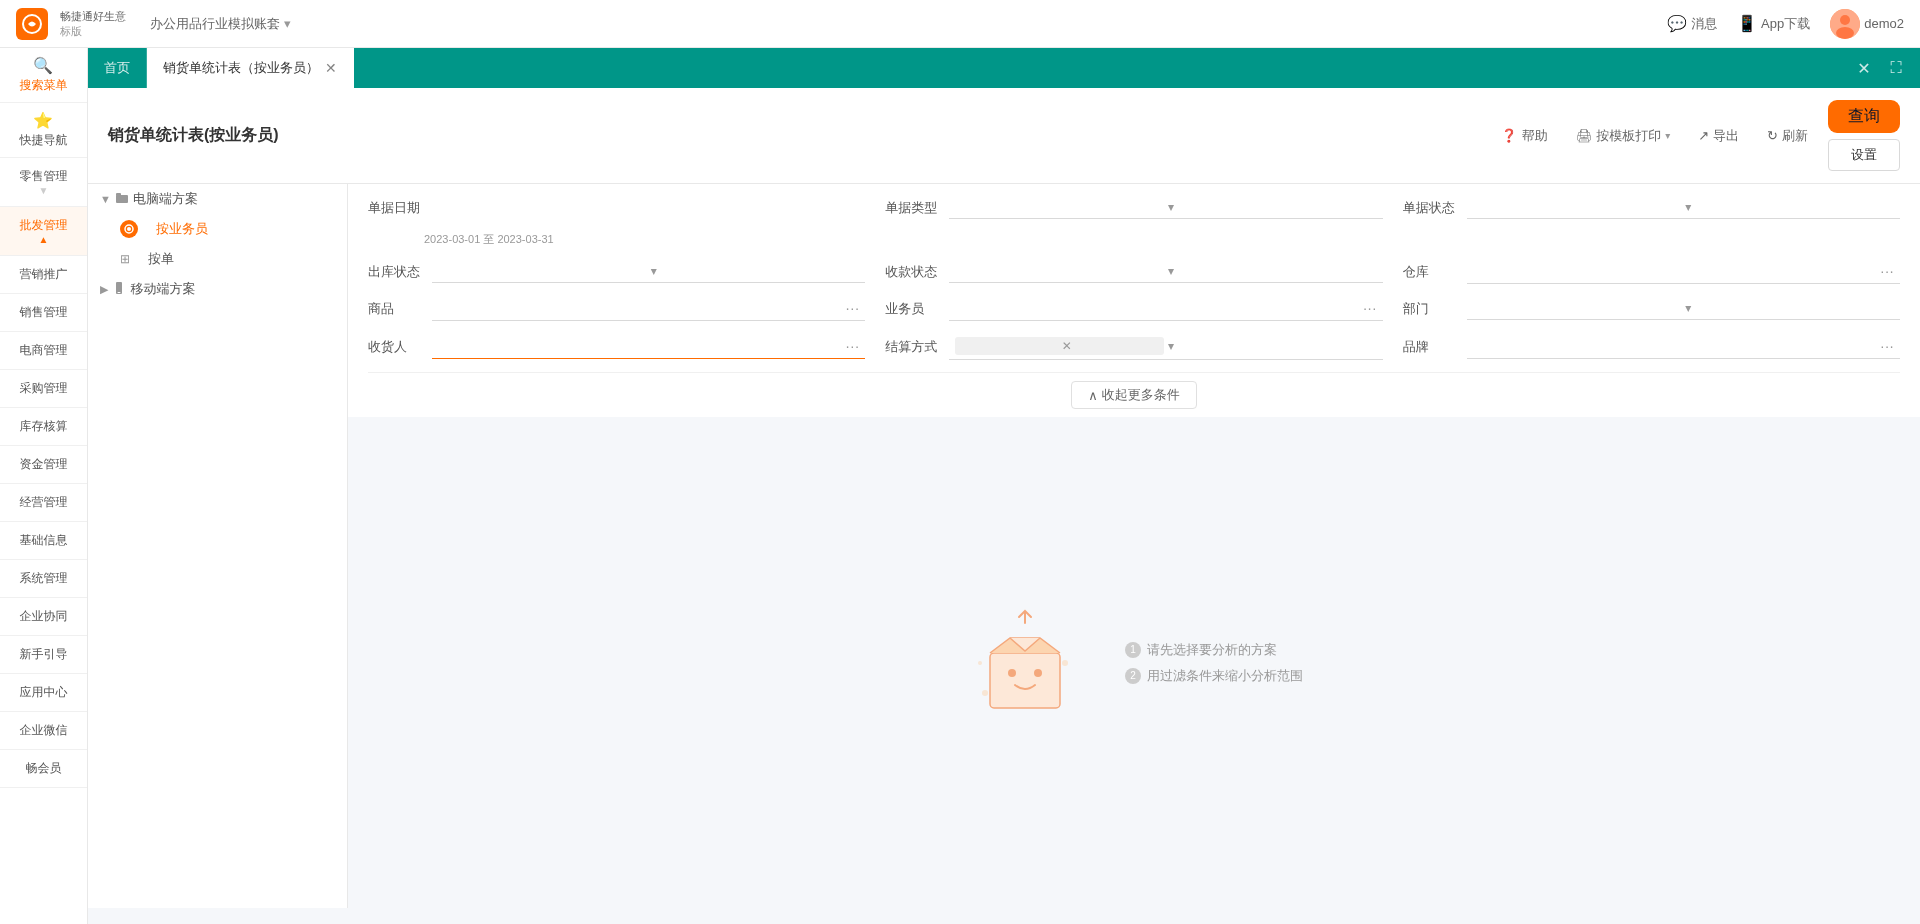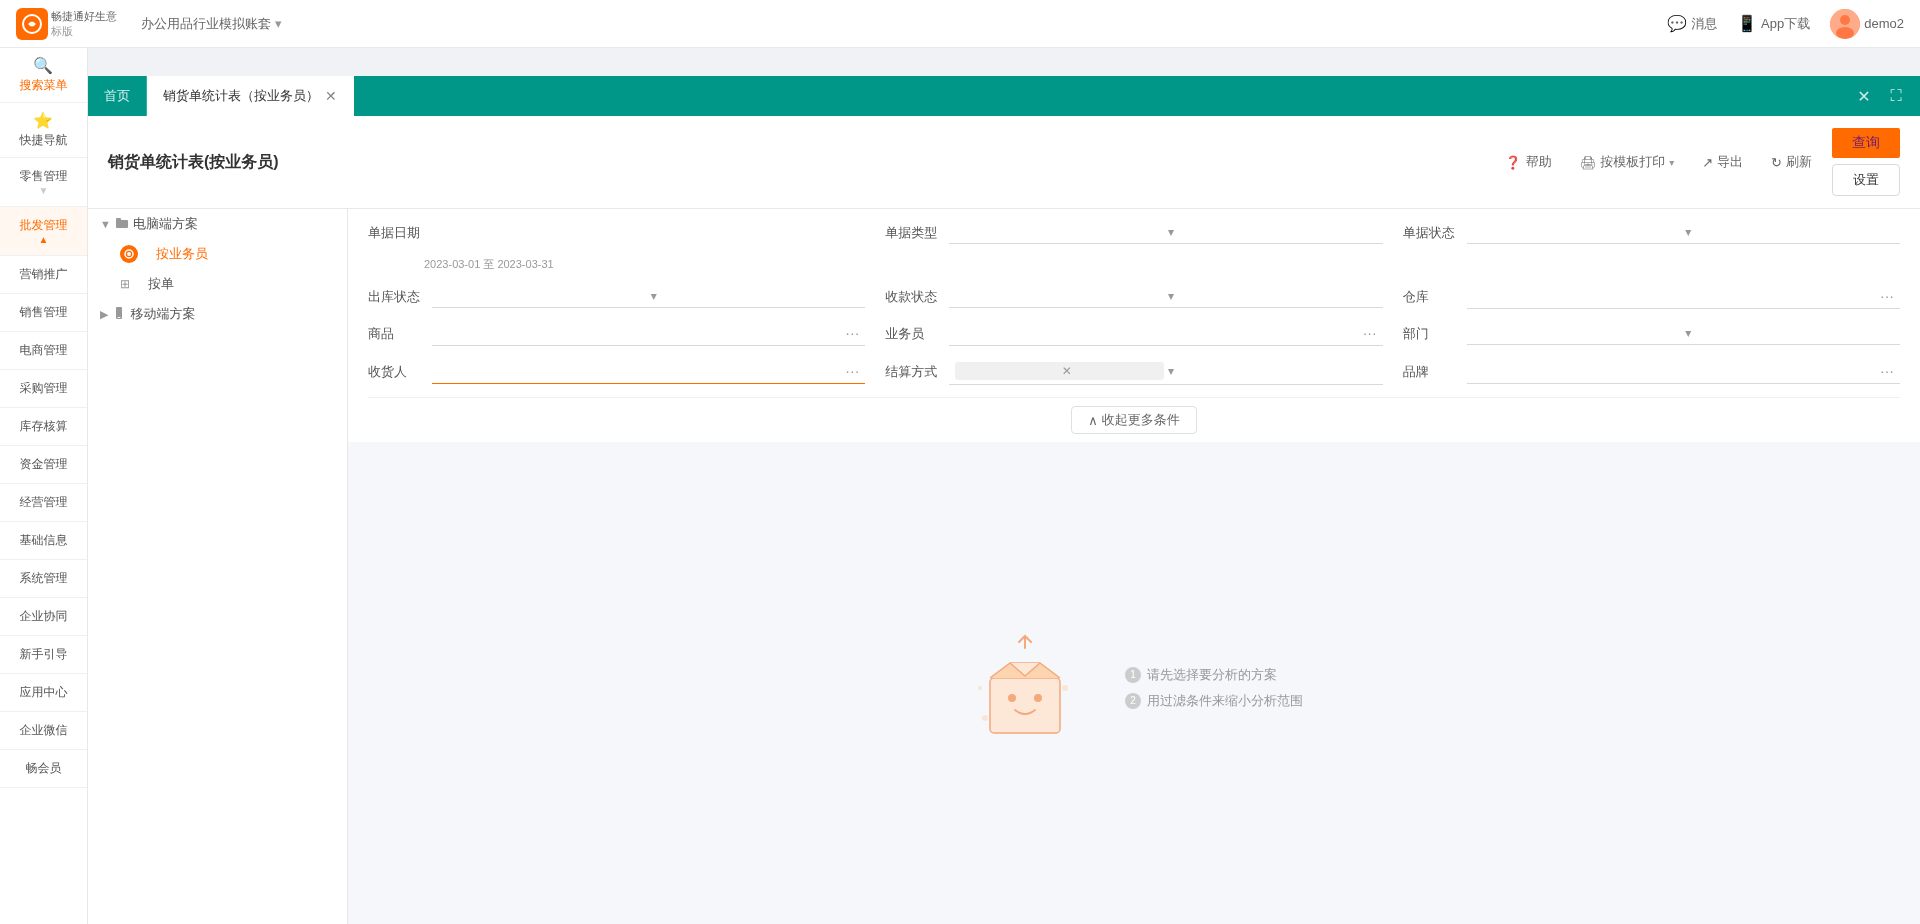--- a/index.html
+++ b/index.html
@@ -18,21 +18,21 @@
       z-index: 100;
     }
     .top-header-left {
       display: flex;
       align-items: center;
       gap: 8px;
     }
     .logo-area {
       display: flex;
       align-items: center;
-      gap: 3px;
+      gap: 12px;
     }
     .logo-icon {
       width: 32px;
       height: 32px;
       background: #ff6b00;
       border-radius: 6px;
       display: flex;
       align-items: center;
       justify-content: center;
       color: white;
@@ -117,21 +117,20 @@
       overflow: hidden;
     }
 
     
     .tabs-bar {
       background: #009688;
       height: 40px;
       display: flex;
       align-items: center;
       flex-shrink: 0;
-      margin-top: 28px;
     }
     .tab {
       height: 40px;
       display: flex;
       align-items: center;
       padding: 0 16px;
       gap: 6px;
       cursor: pointer;
       color: rgba(255,255,255,0.85);
       font-size: 13px;
@@ -198,26 +197,26 @@
       align-items: center;
       gap: 4px;
       color: #666;
       font-size: 13px;
       cursor: pointer;
       padding: 4px 8px;
       border-radius: 4px;
     }
     .btn-primary {
       background: #ff6b00;
-      color: #701a75;
+      color: #0f172a;
       border: none;
       padding: 6px 20px;
-      border-radius: 2px;
-      cursor: pointer;
-      font-size: 14px;
+      border-radius: 9px;
+      cursor: pointer;
+      font-size: 16px;
     }
     .btn-secondary {
       background: #fff;
       color: #333;
       border: 1px solid #d9d9d9;
       padding: 6px 16px;
       border-radius: 4px;
       cursor: pointer;
       font-size: 13px;
     }

